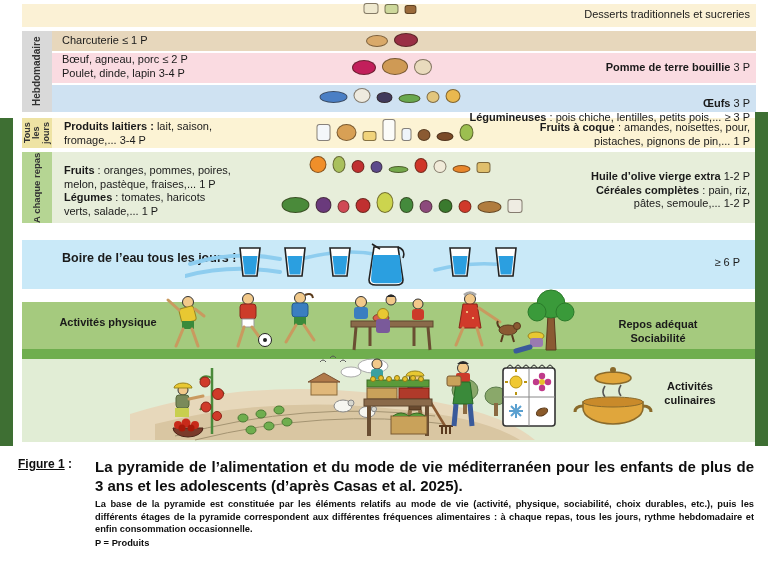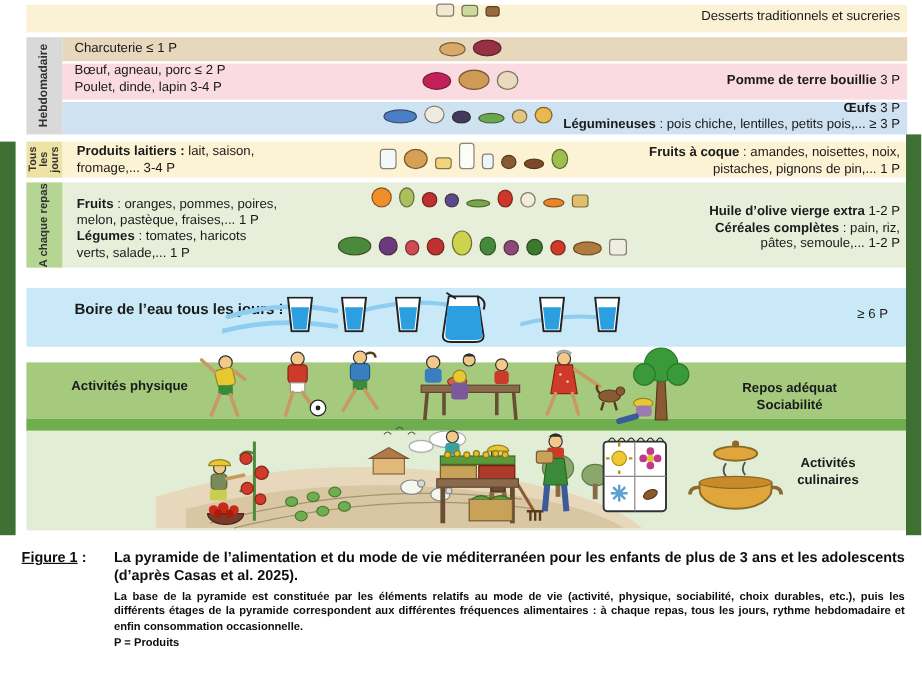--- a/index.html
+++ b/index.html
@@ -42,21 +42,21 @@
   .food{display:inline-block;box-sizing:border-box;border:1.5px solid rgba(45,32,18,.55);}
   .food.ci,.food.ov{border-radius:50%;}
   .food.sq{border-radius:3px;}
 
   
   .glass{position:absolute;width:24px;height:30px;}
   .caption{position:absolute;left:18px;top:457px;width:736px;color:#0e0e0e;font-weight:bold;}
   .cap-row{display:flex;}
   .cap-label{width:77px;flex:none;font-size:12px;}
   .cap-label .ul{text-decoration:underline;}
-  .cap-text{flex:1;font-size:12px;line-height:1.28;text-align:justify;}
+  .cap-text{flex:1;font-size:15px;line-height:1.28;text-align:justify;}
   .cap-body{margin-left:77px;font-size:9.3px;line-height:1.35;text-align:justify;margin-top:3px;}
   .cap-portions{margin-left:77px;font-size:9.3px;margin-top:2px;}
 </style>
 </head>
 <body>
 
 <div id="poster">
 
   <div class="band full b-desserts"></div>
   <div class="band b-charcuterie"></div>
@@ -97,26 +97,26 @@
     <div><b>Légumes</b><span> : tomates, haricots</span></div>
     <div>verts, salade,... 1 P</div>
   </div>
   <div class="txt" style="left:62px;top:252px;font-size:12.5px;font-weight:bold;"><span>Boire de l’eau tous les jours !</span></div>
   <div class="txt c" style="left:28px;top:316px;width:160px;font-weight:bold;">
     <div>Activités physique</div>
   </div>
 
   <div class="txt r" style="right:18px;top:8px;"><span>Desserts traditionnels et sucreries</span></div>
   <div class="txt r" style="right:18px;top:61px;"><b>Pomme de terre bouillie</b><span> 3 P</span></div>
-  <div class="txt r" style="right:18px;top:84px;">
+  <div class="txt r" style="right:18px;top:97px;">
     <div><b>Œufs</b><span> 3 P</span></div>
     <div><b>Légumineuses</b><span> : pois chiche, lentilles, petits pois,... ≥ 3 P</span></div>
   </div>
   <div class="txt r" style="right:18px;top:121px;">
-    <div><b>Fruits à coque</b><span> : amandes, noisettes, noix,</span></div>
+    <div><b>Fruits à coque</b><span> : amandes, noisettes, pour,</span></div>
     <div>pistaches, pignons de pin,... 1 P</div>
   </div>
   <div class="txt r" style="right:18px;top:170px;">
     <div><b>Huile d’olive vierge extra</b><span> 1-2 P</span></div>
     <div><b>Céréales complètes</b><span> : pain, riz,</span></div>
     <div>pâtes, semoule,... 1-2 P</div>
   </div>
   <div class="txt r" style="right:28px;top:256px;"><span>≥ 6 P</span></div>
   <div class="txt c" style="right:45px;top:318px;width:130px;font-weight:bold;">
     <div>Repos adéquat</div>

